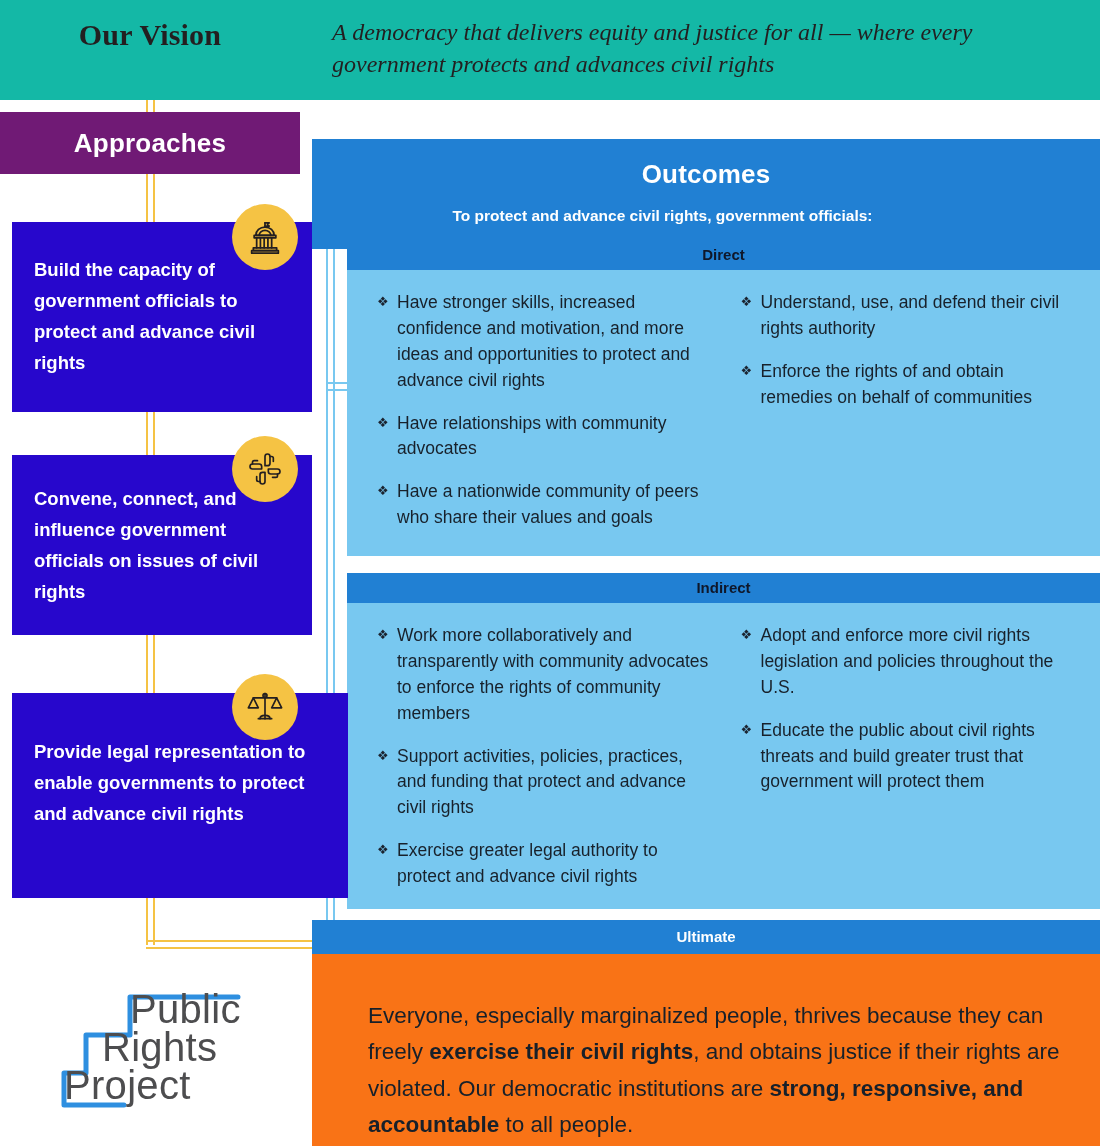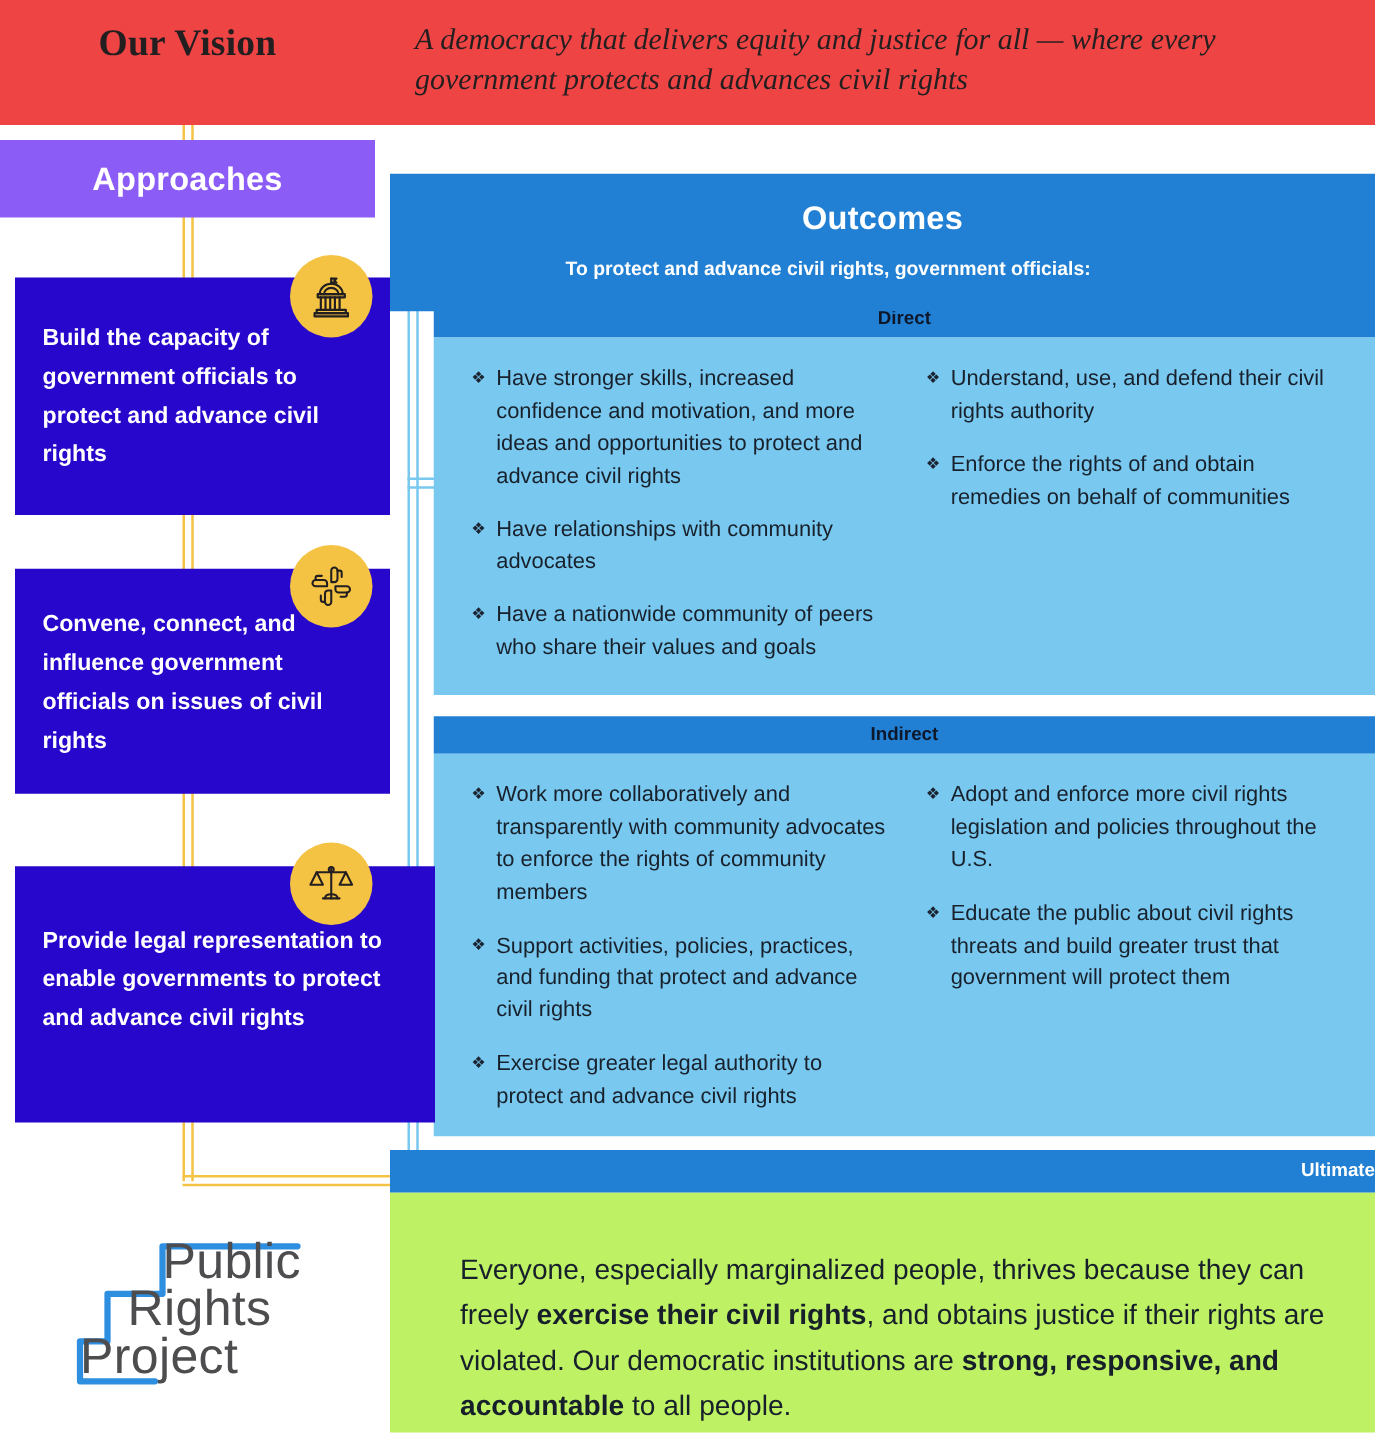--- a/index.html
+++ b/index.html
@@ -8,21 +8,21 @@
     background:#ffffff;
     font-family:"Liberation Sans", sans-serif;
     overflow:hidden;
     position:relative;
   }
   .page{position:relative;width:1100px;height:1146px;}
 
   
   .vision{
     position:absolute;left:0;top:0;width:1100px;height:100px;
-    background:#ef4444;
+    background:#14b8a6;
   }
   .vision-label{
     position:absolute;left:0;top:18px;width:300px;
     text-align:center;
     font-family:"Liberation Serif", serif;
     font-weight:700;font-size:30px;color:#231f20;
     letter-spacing:.2px;
   }
   .vision-text{
     position:absolute;left:332px;top:16px;width:700px;
@@ -40,21 +40,21 @@
   .ylineh{
     position:absolute;
     border-top:2px solid #F5C344;
     border-bottom:2px solid #F5C344;
     height:5px;
   }
 
   
   .approaches-head{
     position:absolute;left:0;top:112px;width:300px;height:62px;
-    background:#8b5cf6;
+    background:#701a75;
     color:#fff;font-weight:700;font-size:26px;
     display:flex;align-items:center;justify-content:center;
     letter-spacing:.2px;
     z-index:3;
   }
   .appbox{
     position:absolute;left:12px;width:300px;
     background:#2707CC;
     z-index:3;
   }
@@ -123,25 +123,25 @@
   ul.bl li .bullet{
     position:absolute;left:0;top:0px;
     font-size:13px;color:#1b2430;
     line-height:1.9;
   }
 
   
   .ult-head{
     position:absolute;left:312px;width:788px;height:34px;
     background:#2180D3;color:#fff;font-weight:700;font-size:15px;
-    text-align:right;line-height:34px;z-index:3;
+    text-align:center;line-height:34px;z-index:3;
   }
   .ult-body{
     position:absolute;left:312px;width:788px;
-    background:#bef264;z-index:2;
+    background:#f97316;z-index:2;
   }
   .ult-text{
     position:absolute;left:56px;right:40px;top:44px;
     font-size:22.5px;line-height:1.62;color:#17202a;
   }
   .ult-text b{font-weight:700;}
 
   
   .logo{position:absolute;left:58px;top:975px;width:250px;height:140px;}
   .logo-words{position:absolute;left:0;top:0;width:250px;height:140px;}

